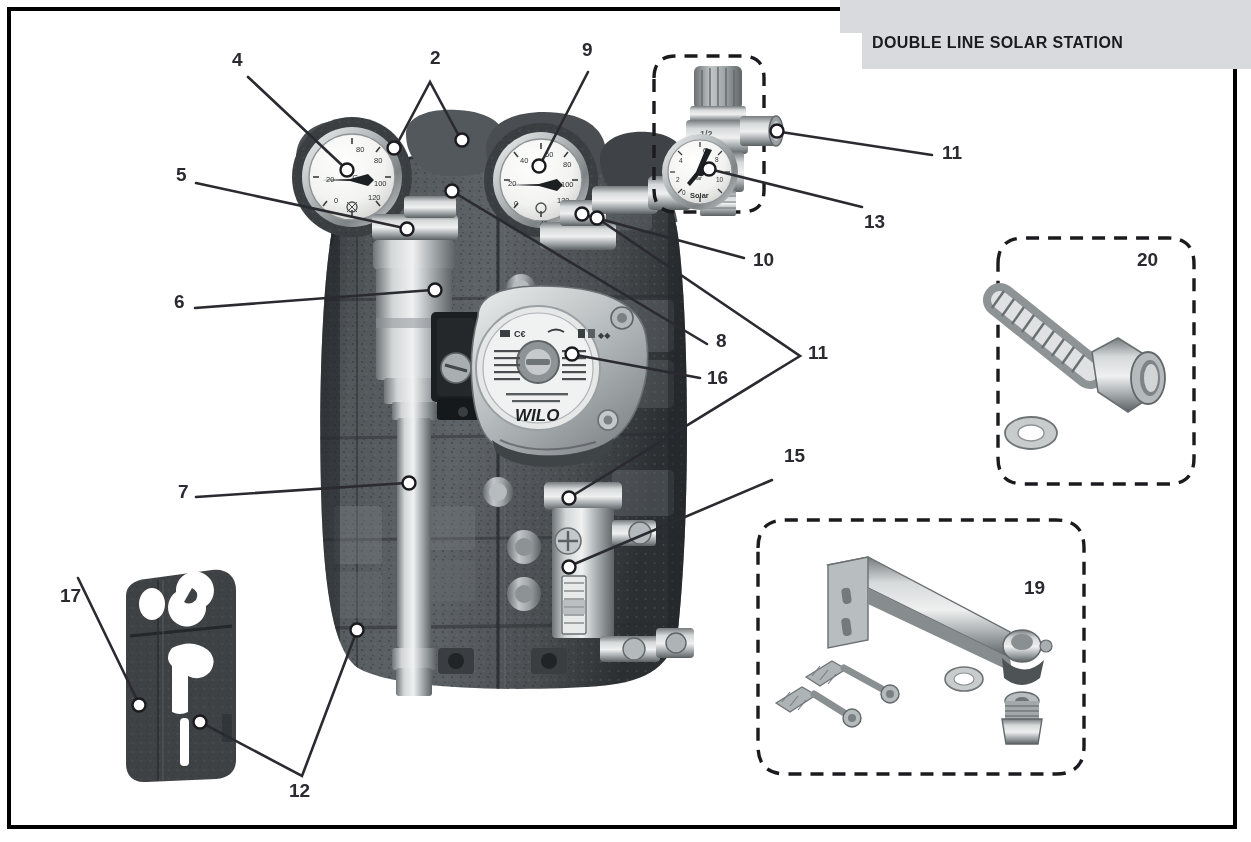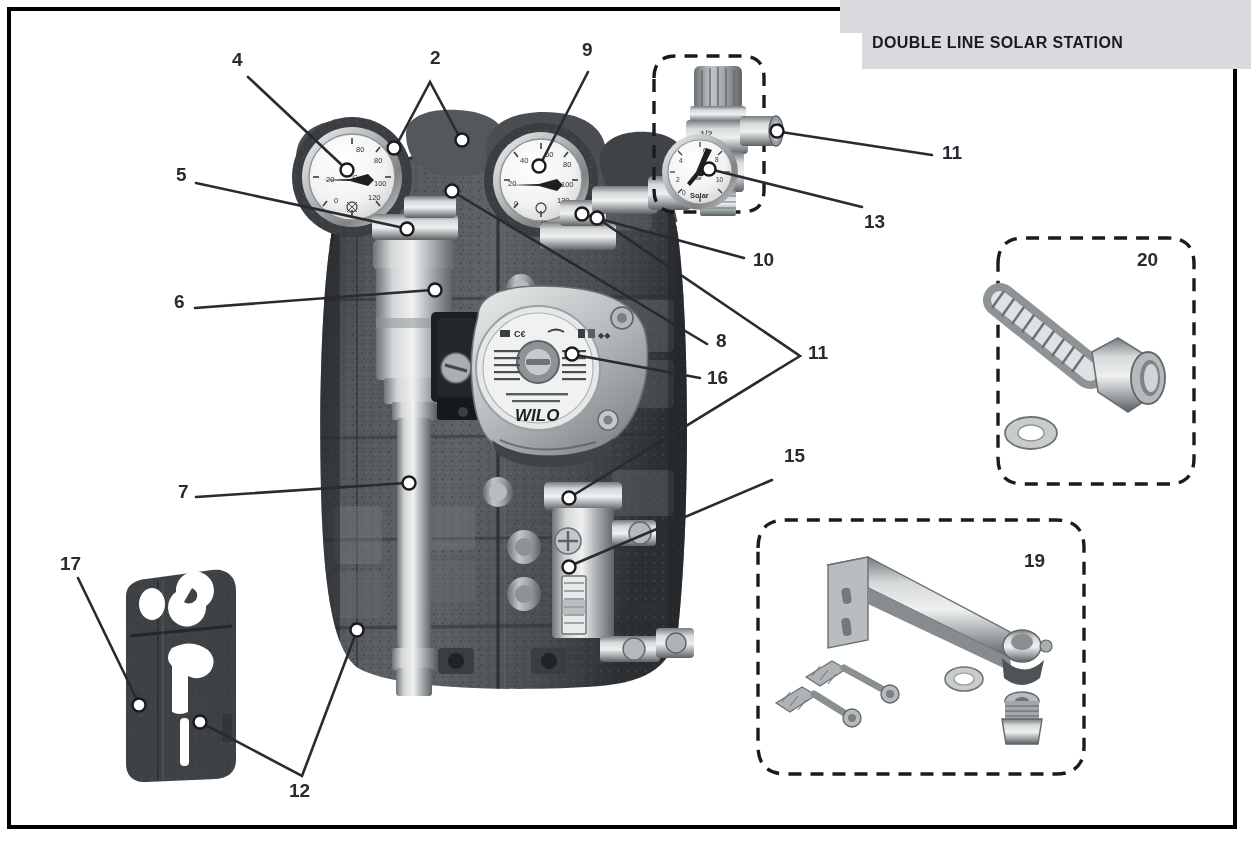--- a/index.html
+++ b/index.html
@@ -545,17 +545,17 @@
   <div class="num" style="left:178px;top:482px">7</div>
   <div class="num" style="left:716px;top:331px">8</div>
   <div class="num" style="left:582px;top:40px">9</div>
   <div class="num" style="left:753px;top:250px">10</div>
   <div class="num" style="left:808px;top:343px">11</div>
   <div class="num" style="left:942px;top:143px">11</div>
   <div class="num" style="left:864px;top:212px">13</div>
   <div class="num" style="left:707px;top:368px">16</div>
   <div class="num" style="left:784px;top:446px">15</div>
   <div class="num" style="left:289px;top:781px">12</div>
-  <div class="num" style="left:60px;top:554px">17</div>
-  <div class="num" style="left:1024px;top:551px">19</div>
+  <div class="num" style="left:60px;top:586px">17</div>
+  <div class="num" style="left:1024px;top:578px">19</div>
   <div class="num" style="left:1137px;top:250px">20</div>
 
 </div>
 
 </body></html>

